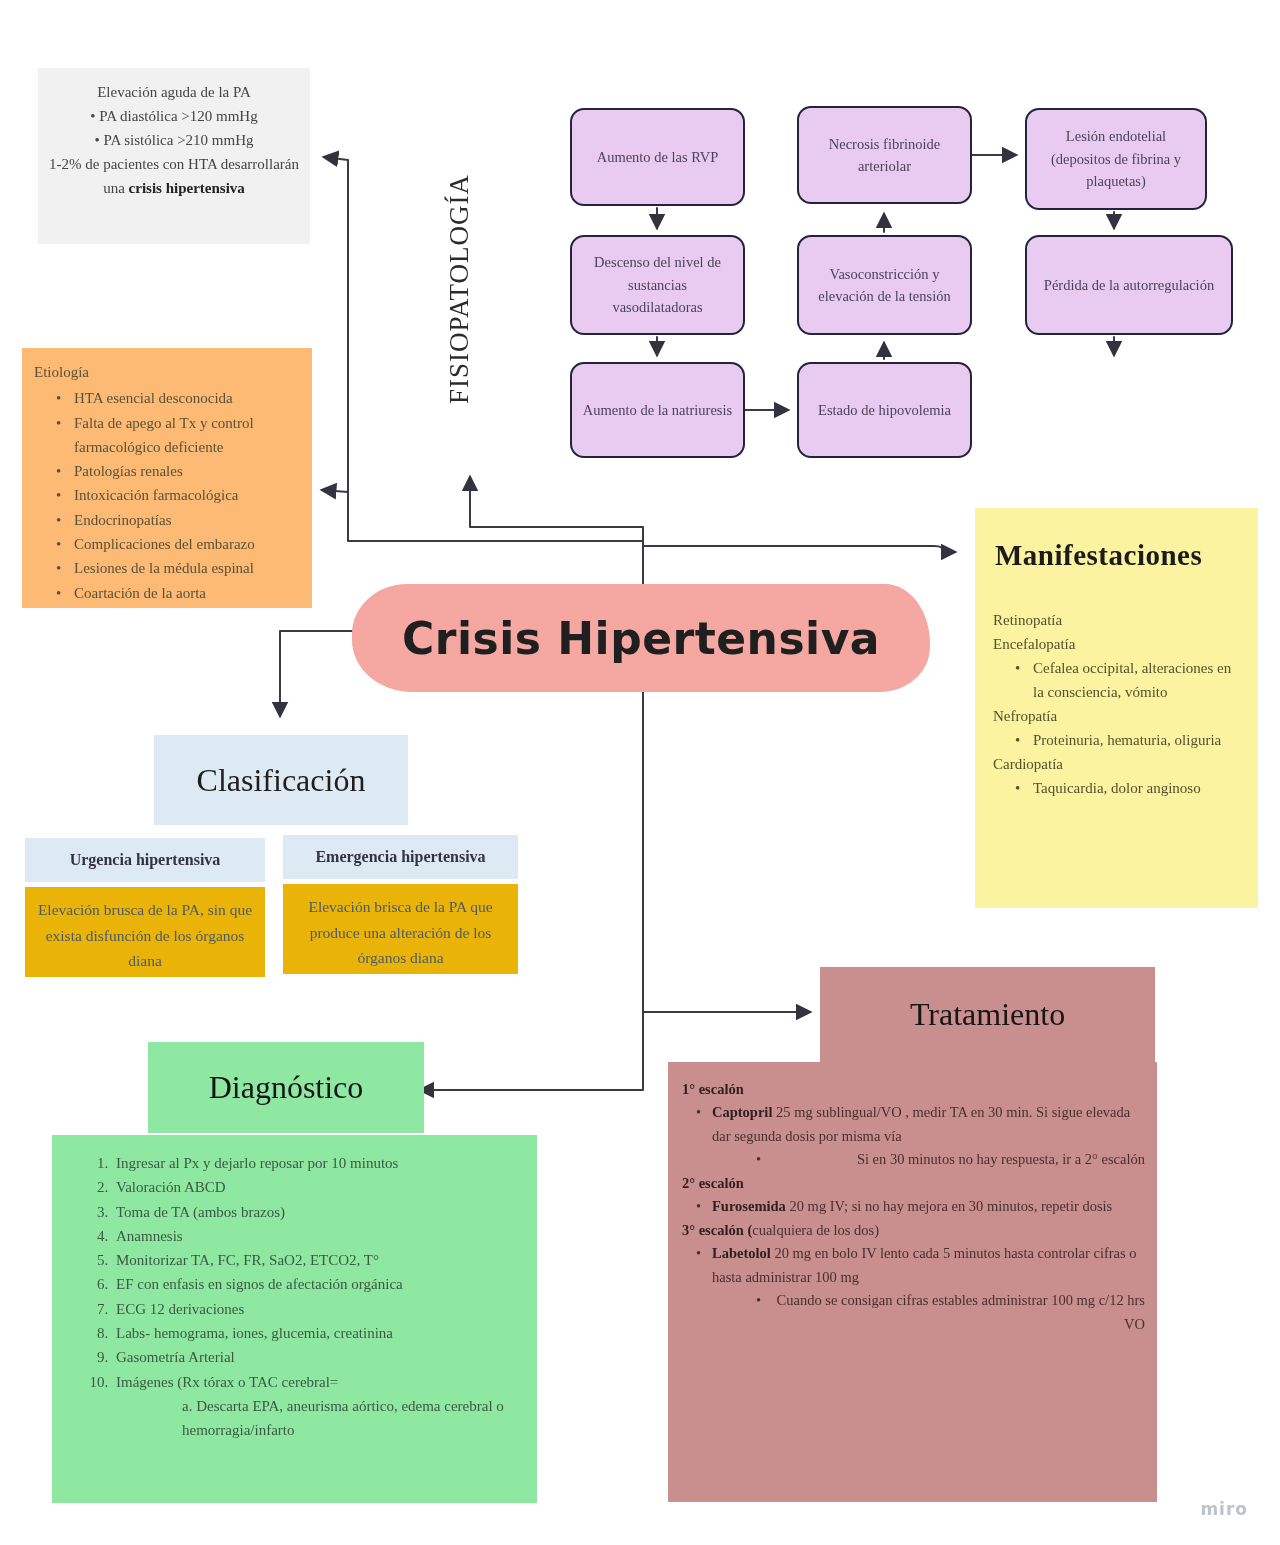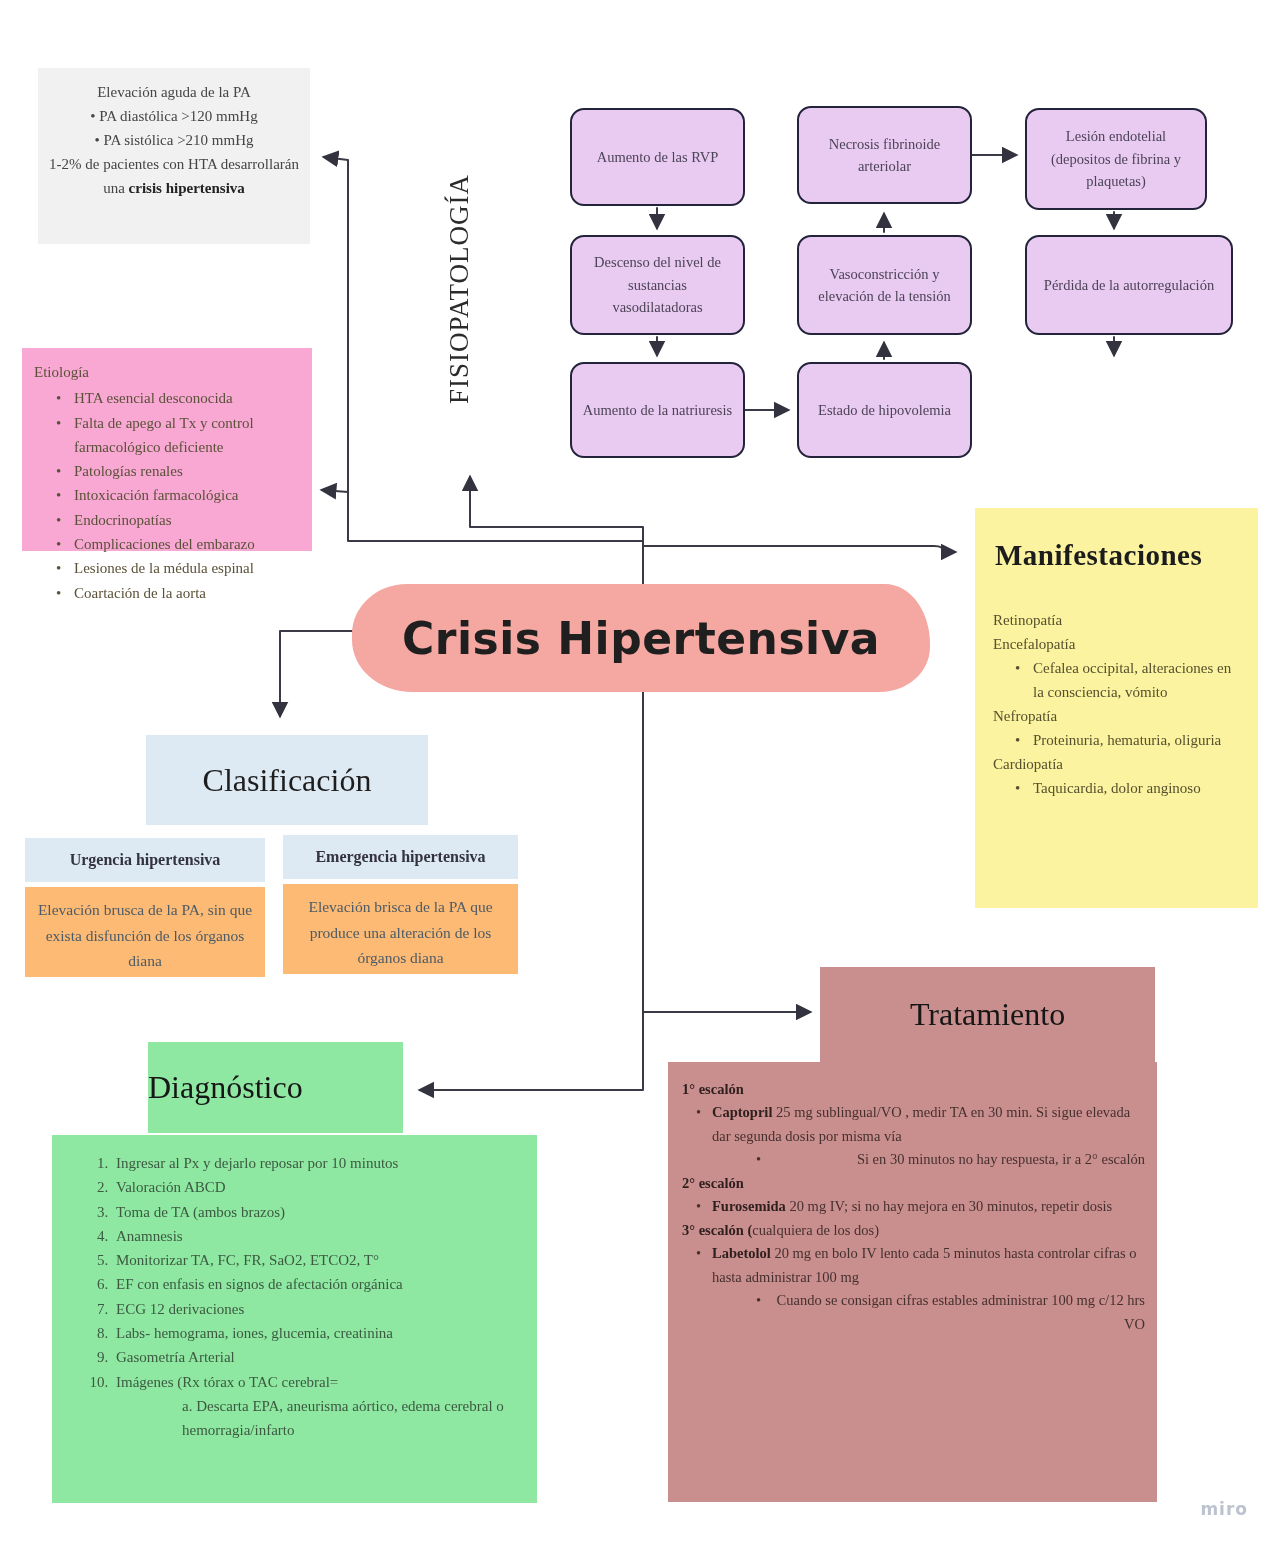--- a/index.html
+++ b/index.html
@@ -10,21 +10,21 @@
 
   
   .overview{left:38px;top:68px;width:272px;height:176px;background:#f2f1f1;
             text-align:center;font-size:15px;line-height:1.6;color:#454545;padding:12px 10px;}
   .overview ul{margin:0;padding:0;list-style:none;}
   .overview li{position:relative;}
   .overview li::before{content:"•  ";}
   .overview b{color:#222;}
 
   
-  .etiologia{left:22px;top:348px;width:290px;height:203px;background:#f9a8d4;
+  .etiologia{left:22px;top:348px;width:290px;height:260px;background:#fdba74;
              font-size:15px;line-height:1.62;color:#5a5138;padding:12px 10px 10px 12px;}
   .etiologia .ttl{margin-bottom:2px;}
   ul.dots{margin:0;padding:0;list-style:none;font-family:Liberation Serif, serif;}
   ul.dots>li{position:relative;padding-left:40px;}
   ul.dots>li::before{content:"•";position:absolute;left:22px;}
 
   
   .pbox{background:#e9cbf2;border:2px solid #23233b;border-radius:14px;
         display:flex;align-items:center;justify-content:center;text-align:center;
         font-size:14.5px;line-height:1.55;color:#4c4358;padding:6px 10px;}
@@ -40,31 +40,31 @@
         display:flex;align-items:center;justify-content:center;}
   .blob span{font-family:"DejaVu Sans", sans-serif;font-weight:bold;font-size:44px;color:#1f1f1f;letter-spacing:0.5px;}
 
   
   .manif{left:975px;top:508px;width:283px;height:400px;background:#fbf3a0;
          padding:24px 16px 14px 18px;color:#55502d;font-size:15px;line-height:1.6;}
   .manif h2{margin:0 0 30px 2px;font-size:29px;font-weight:bold;color:#1c1c1c;letter-spacing:0.5px;}
   .manif ul.dots>li{padding-left:40px;}
 
   
-  .cls-title{left:146px;top:735px;width:282px;height:90px;background:#dde9f3;
+  .cls-title{left:154px;top:735px;width:254px;height:90px;background:#dde9f3;
              display:flex;align-items:center;justify-content:center;}
   .cls-title span{font-size:32px;color:#1e1e1e;}
   .cls-card-h{background:#dde9f3;display:flex;align-items:center;justify-content:center;
               font-weight:bold;font-size:16px;color:#33333f;}
-  .cls-card-b{background:#fdba74;text-align:center;font-size:15.5px;line-height:1.65;
+  .cls-card-b{background:#eab308;text-align:center;font-size:15.5px;line-height:1.65;
               color:#4c5b66;padding:10px 8px;}
 
   
-  .dx-title{left:148px;top:1042px;width:255px;height:91px;background:#8fe8a1;
-            display:flex;align-items:center;}
+  .dx-title{left:148px;top:1042px;width:276px;height:91px;background:#8fe8a1;
+            display:flex;align-items:center;justify-content:center;}
   .dx-title span{font-size:32px;color:#161616;}
   .dx-body{left:52px;top:1135px;width:485px;height:368px;background:#8fe8a1;
            font-size:15px;line-height:1.62;color:#3c5a42;padding:16px 12px 10px 20px;}
   .dx-body ol{margin:0;padding:0 0 0 40px;}
   .dx-body ol li{padding-left:4px;}
   .dx-sub{padding-left:110px;}
 
   
   .tx-title{left:820px;top:967px;width:335px;height:95px;background:#c98f8e;
             display:flex;align-items:center;justify-content:center;}

